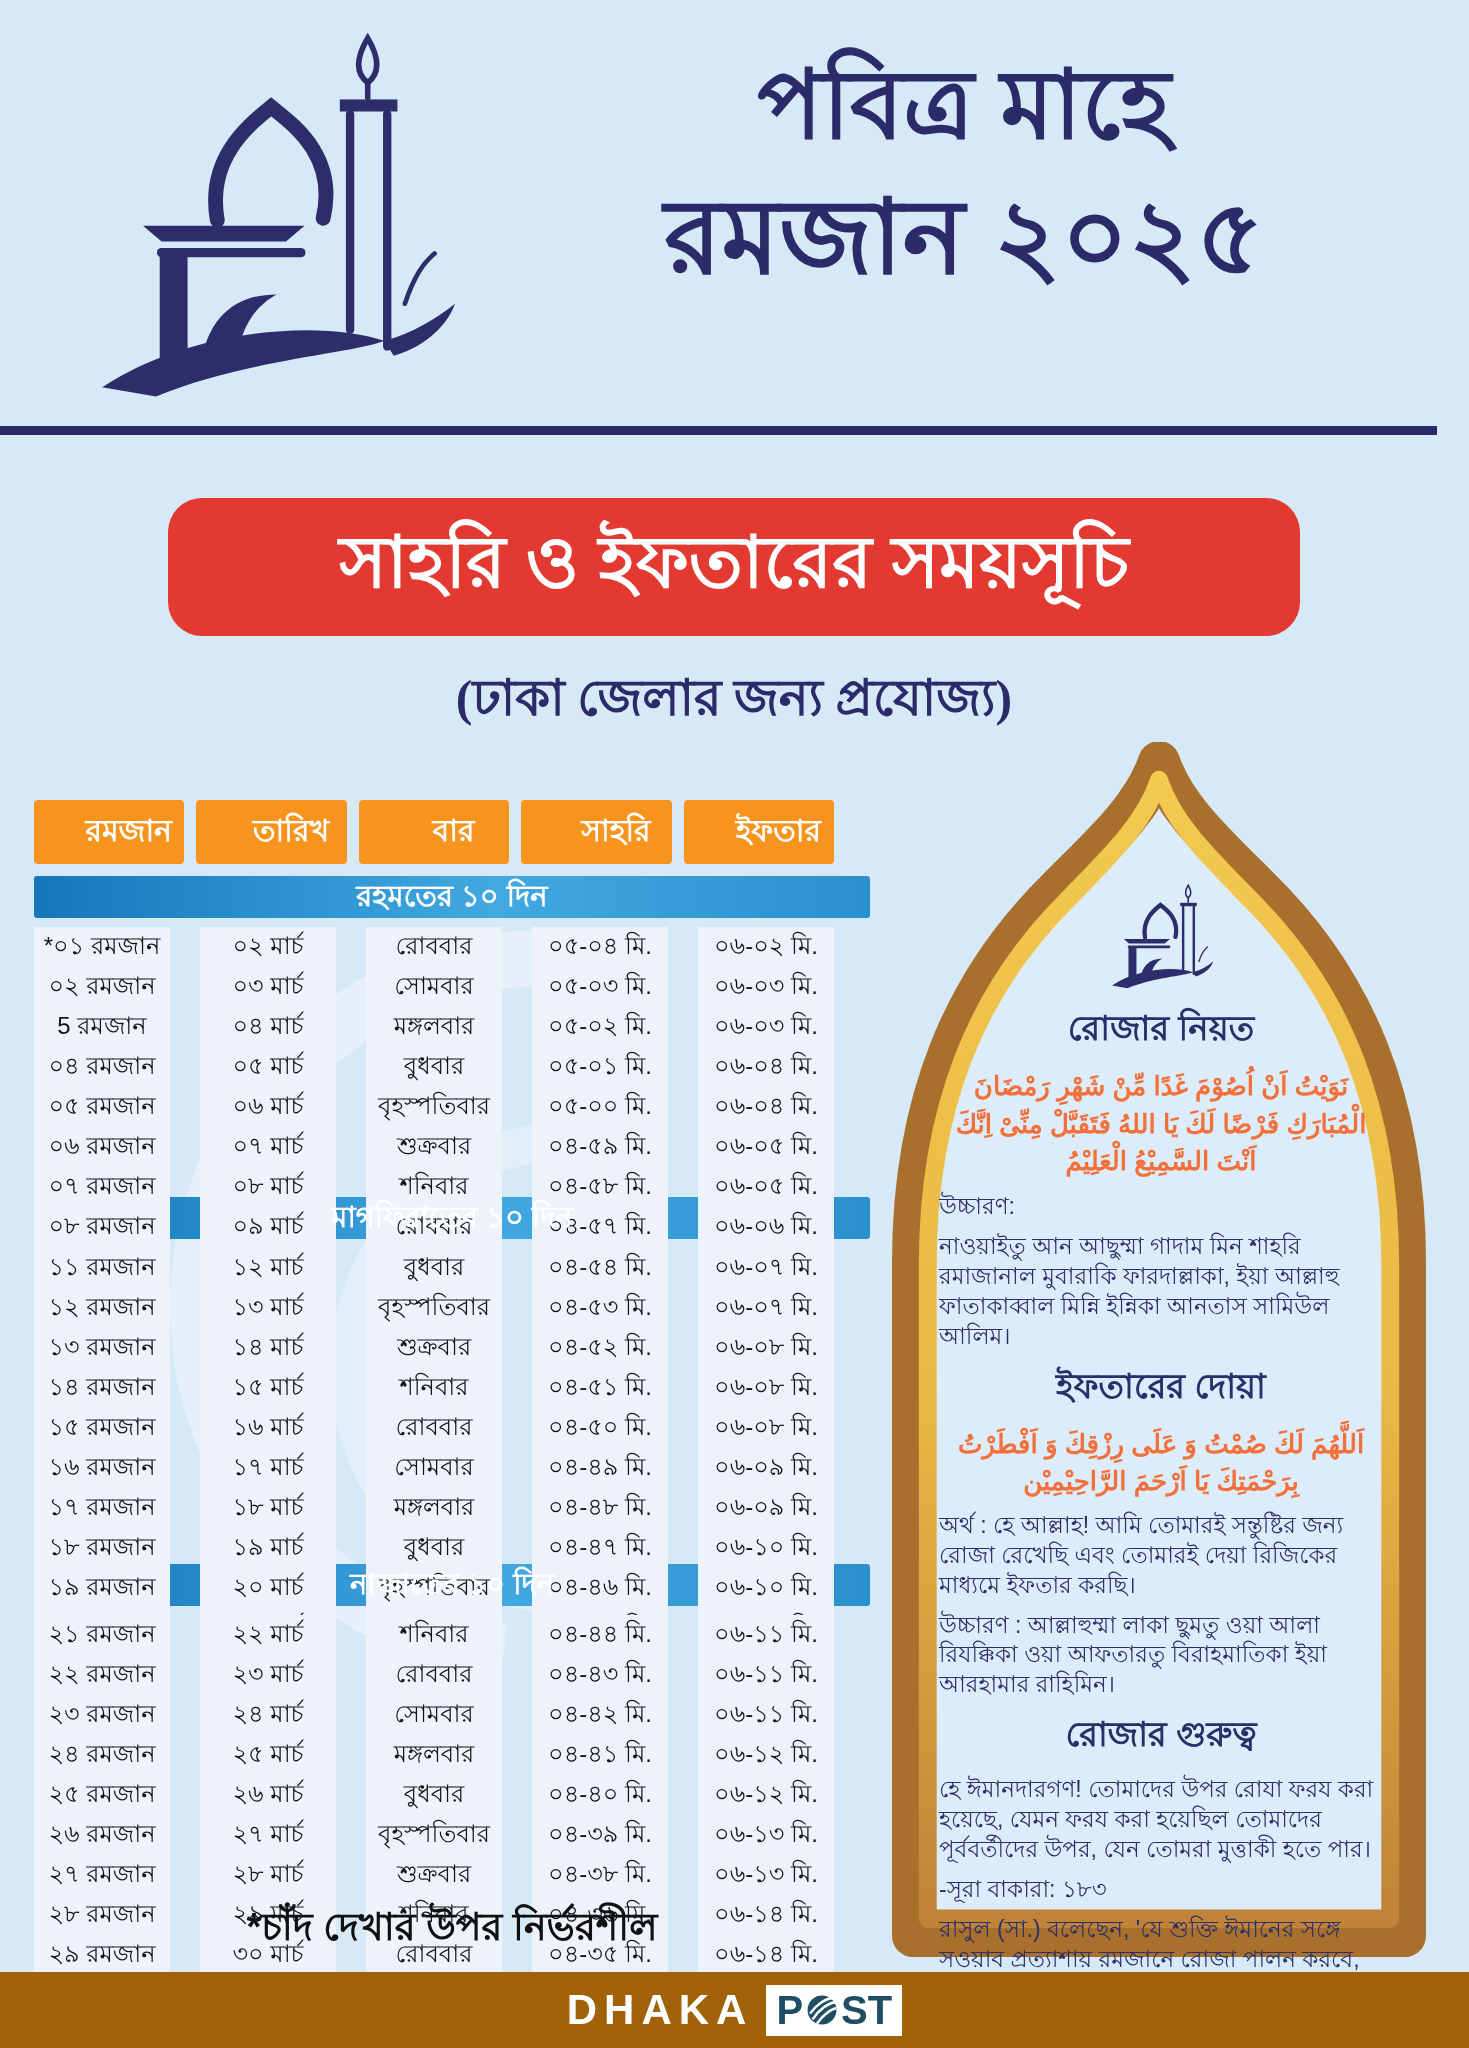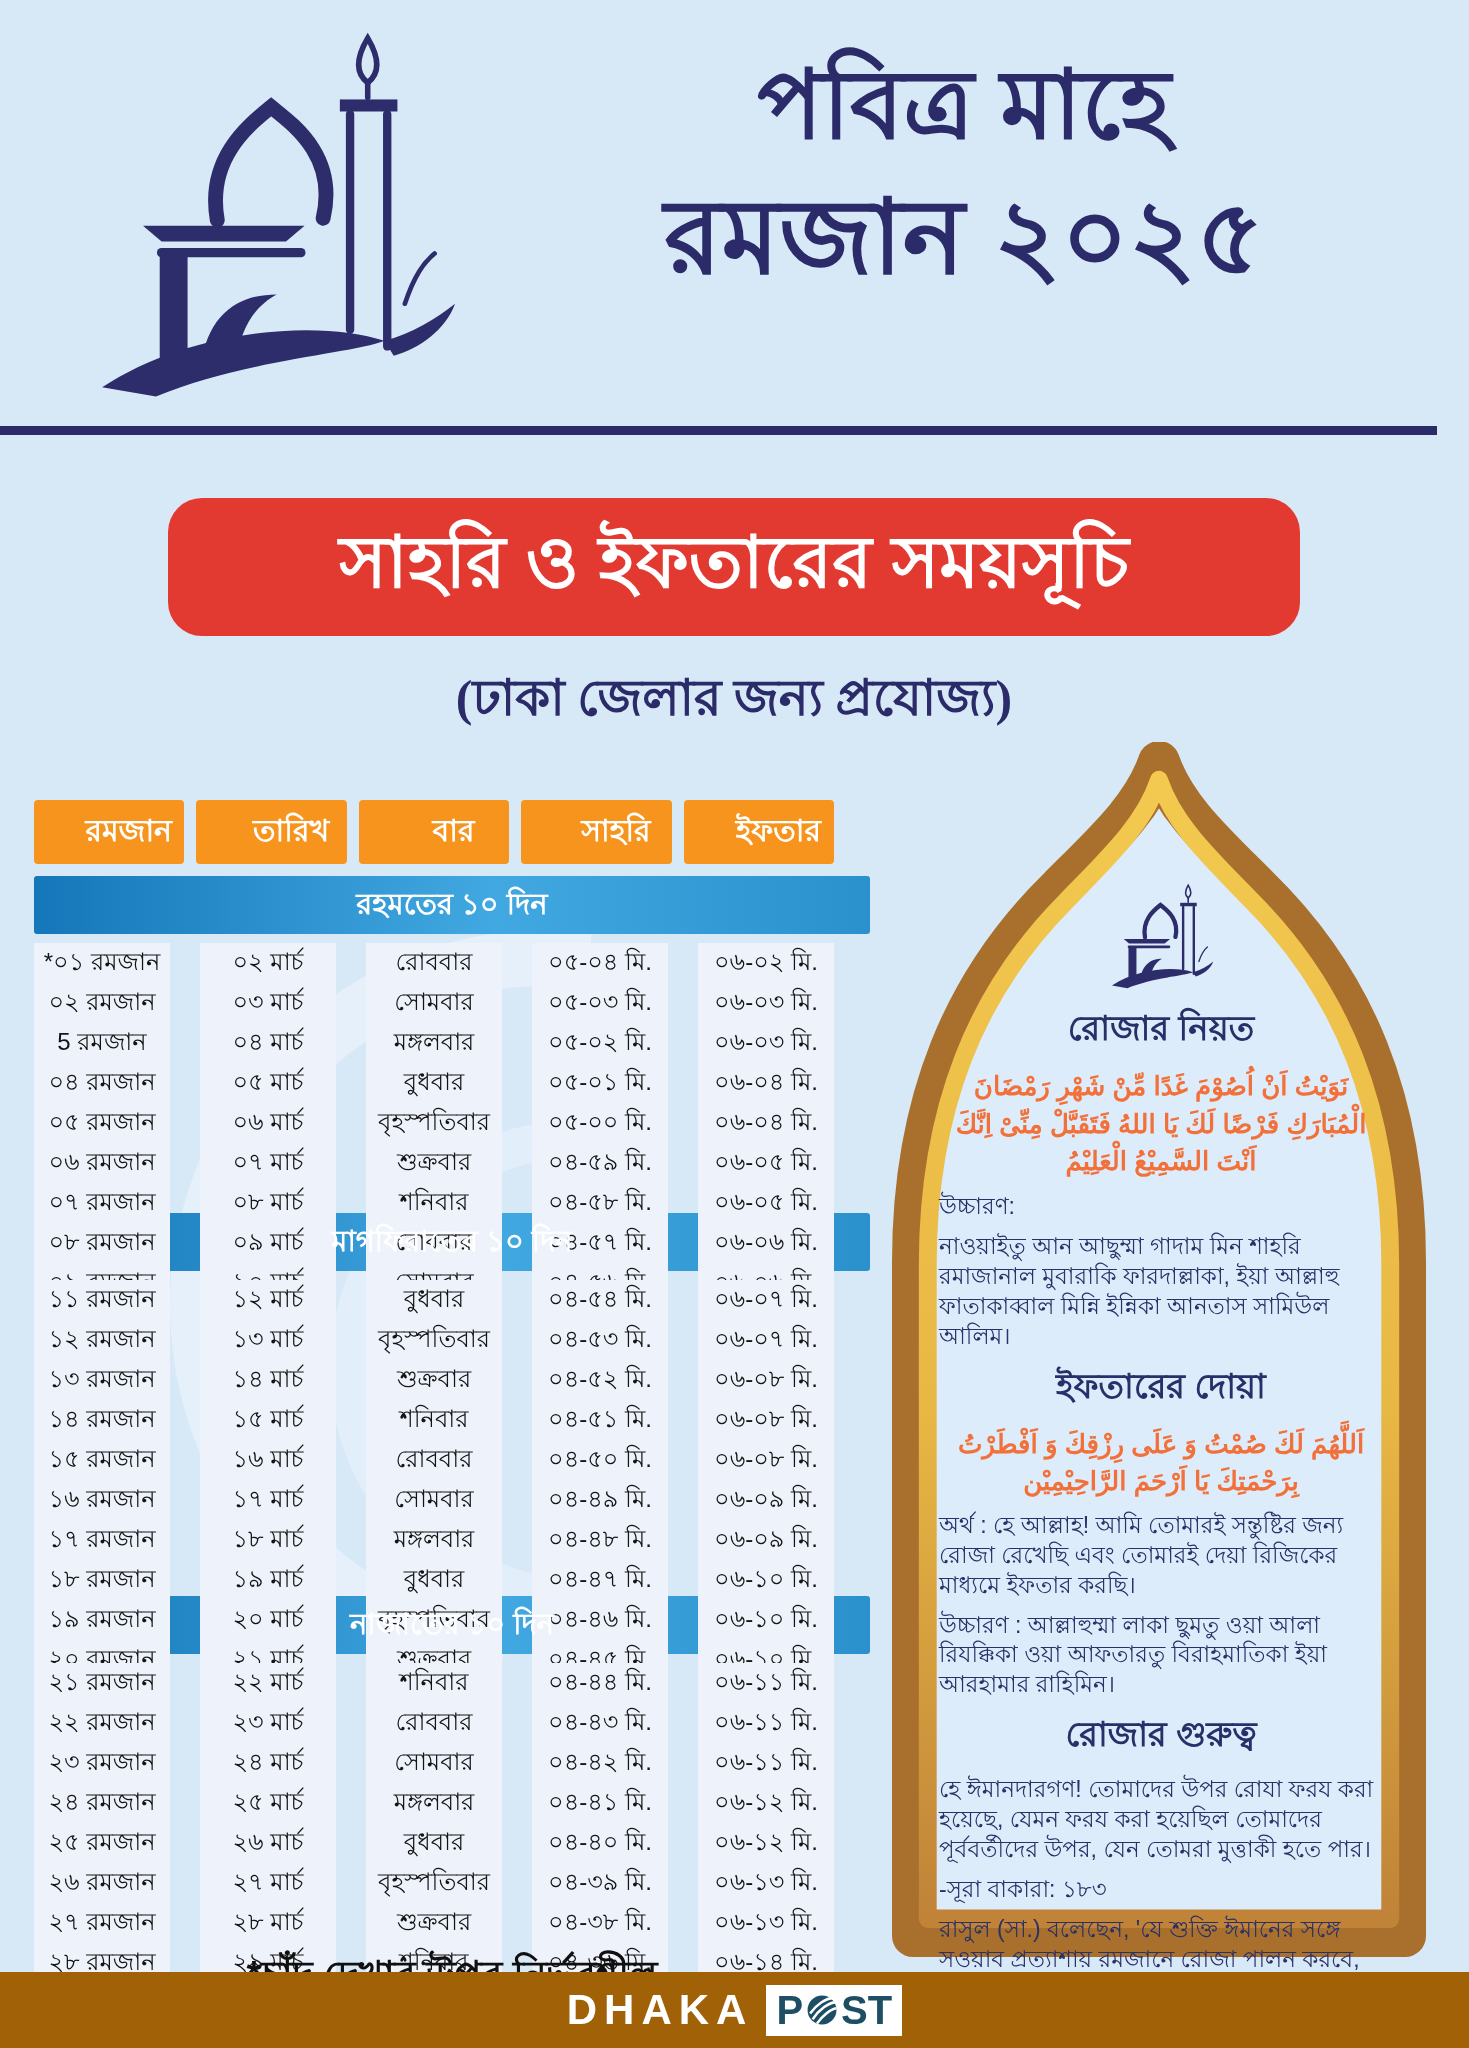--- a/index.html
+++ b/index.html
@@ -26,21 +26,21 @@
     border-right-color:transparent;border-bottom-color:transparent;z-index:1;}
   .wm1{left:170px;top:930px;width:640px;height:640px;transform:rotate(-38deg);}
   .wm2{left:330px;top:1120px;width:420px;height:420px;transform:rotate(-38deg);
     border-width:38px;border-color:rgba(255,255,255,0.28);border-right-color:transparent;border-bottom-color:transparent;}
 
   
   .timetable{position:absolute;left:34px;top:800px;width:836px;z-index:2;}
   .thead{display:grid;grid-template-columns:repeat(5,1fr);gap:12px;width:800px;}
   .th{height:64px;background:#f7941e;border-radius:4px;display:flex;align-items:center;
     justify-content:center;color:#fff;font-size:30px;font-weight:bold;padding-left:39px;}
-  .band{margin-top:12px;width:836px;height:58px;border-radius:3px;
+  .band{margin-top:12px;width:836px;height:42px;border-radius:3px;
     background:linear-gradient(90deg,#1577b9,#41a8e1 55%,#2a91cd);
     display:flex;align-items:center;justify-content:center;color:#fff;font-size:29px;font-weight:bold;}
   .blocks{margin-top:9px;display:grid;grid-template-columns:repeat(5,1fr);gap:30px;width:800px;}
   .colblock{background:#eef3fb;display:flex;flex-direction:column;justify-content:space-evenly;}
   .cell{font-size:24px;color:#141414;text-align:center;white-space:nowrap;}
   .footnote{margin-top:24px;width:836px;text-align:center;font-size:38px;font-weight:bold;color:#101010;}
 
   
   .panel{position:absolute;left:891px;top:742px;width:536px;height:1216px;z-index:2;}
   .panel svg.arch{position:absolute;left:0;top:0;width:536px;height:1216px;}

